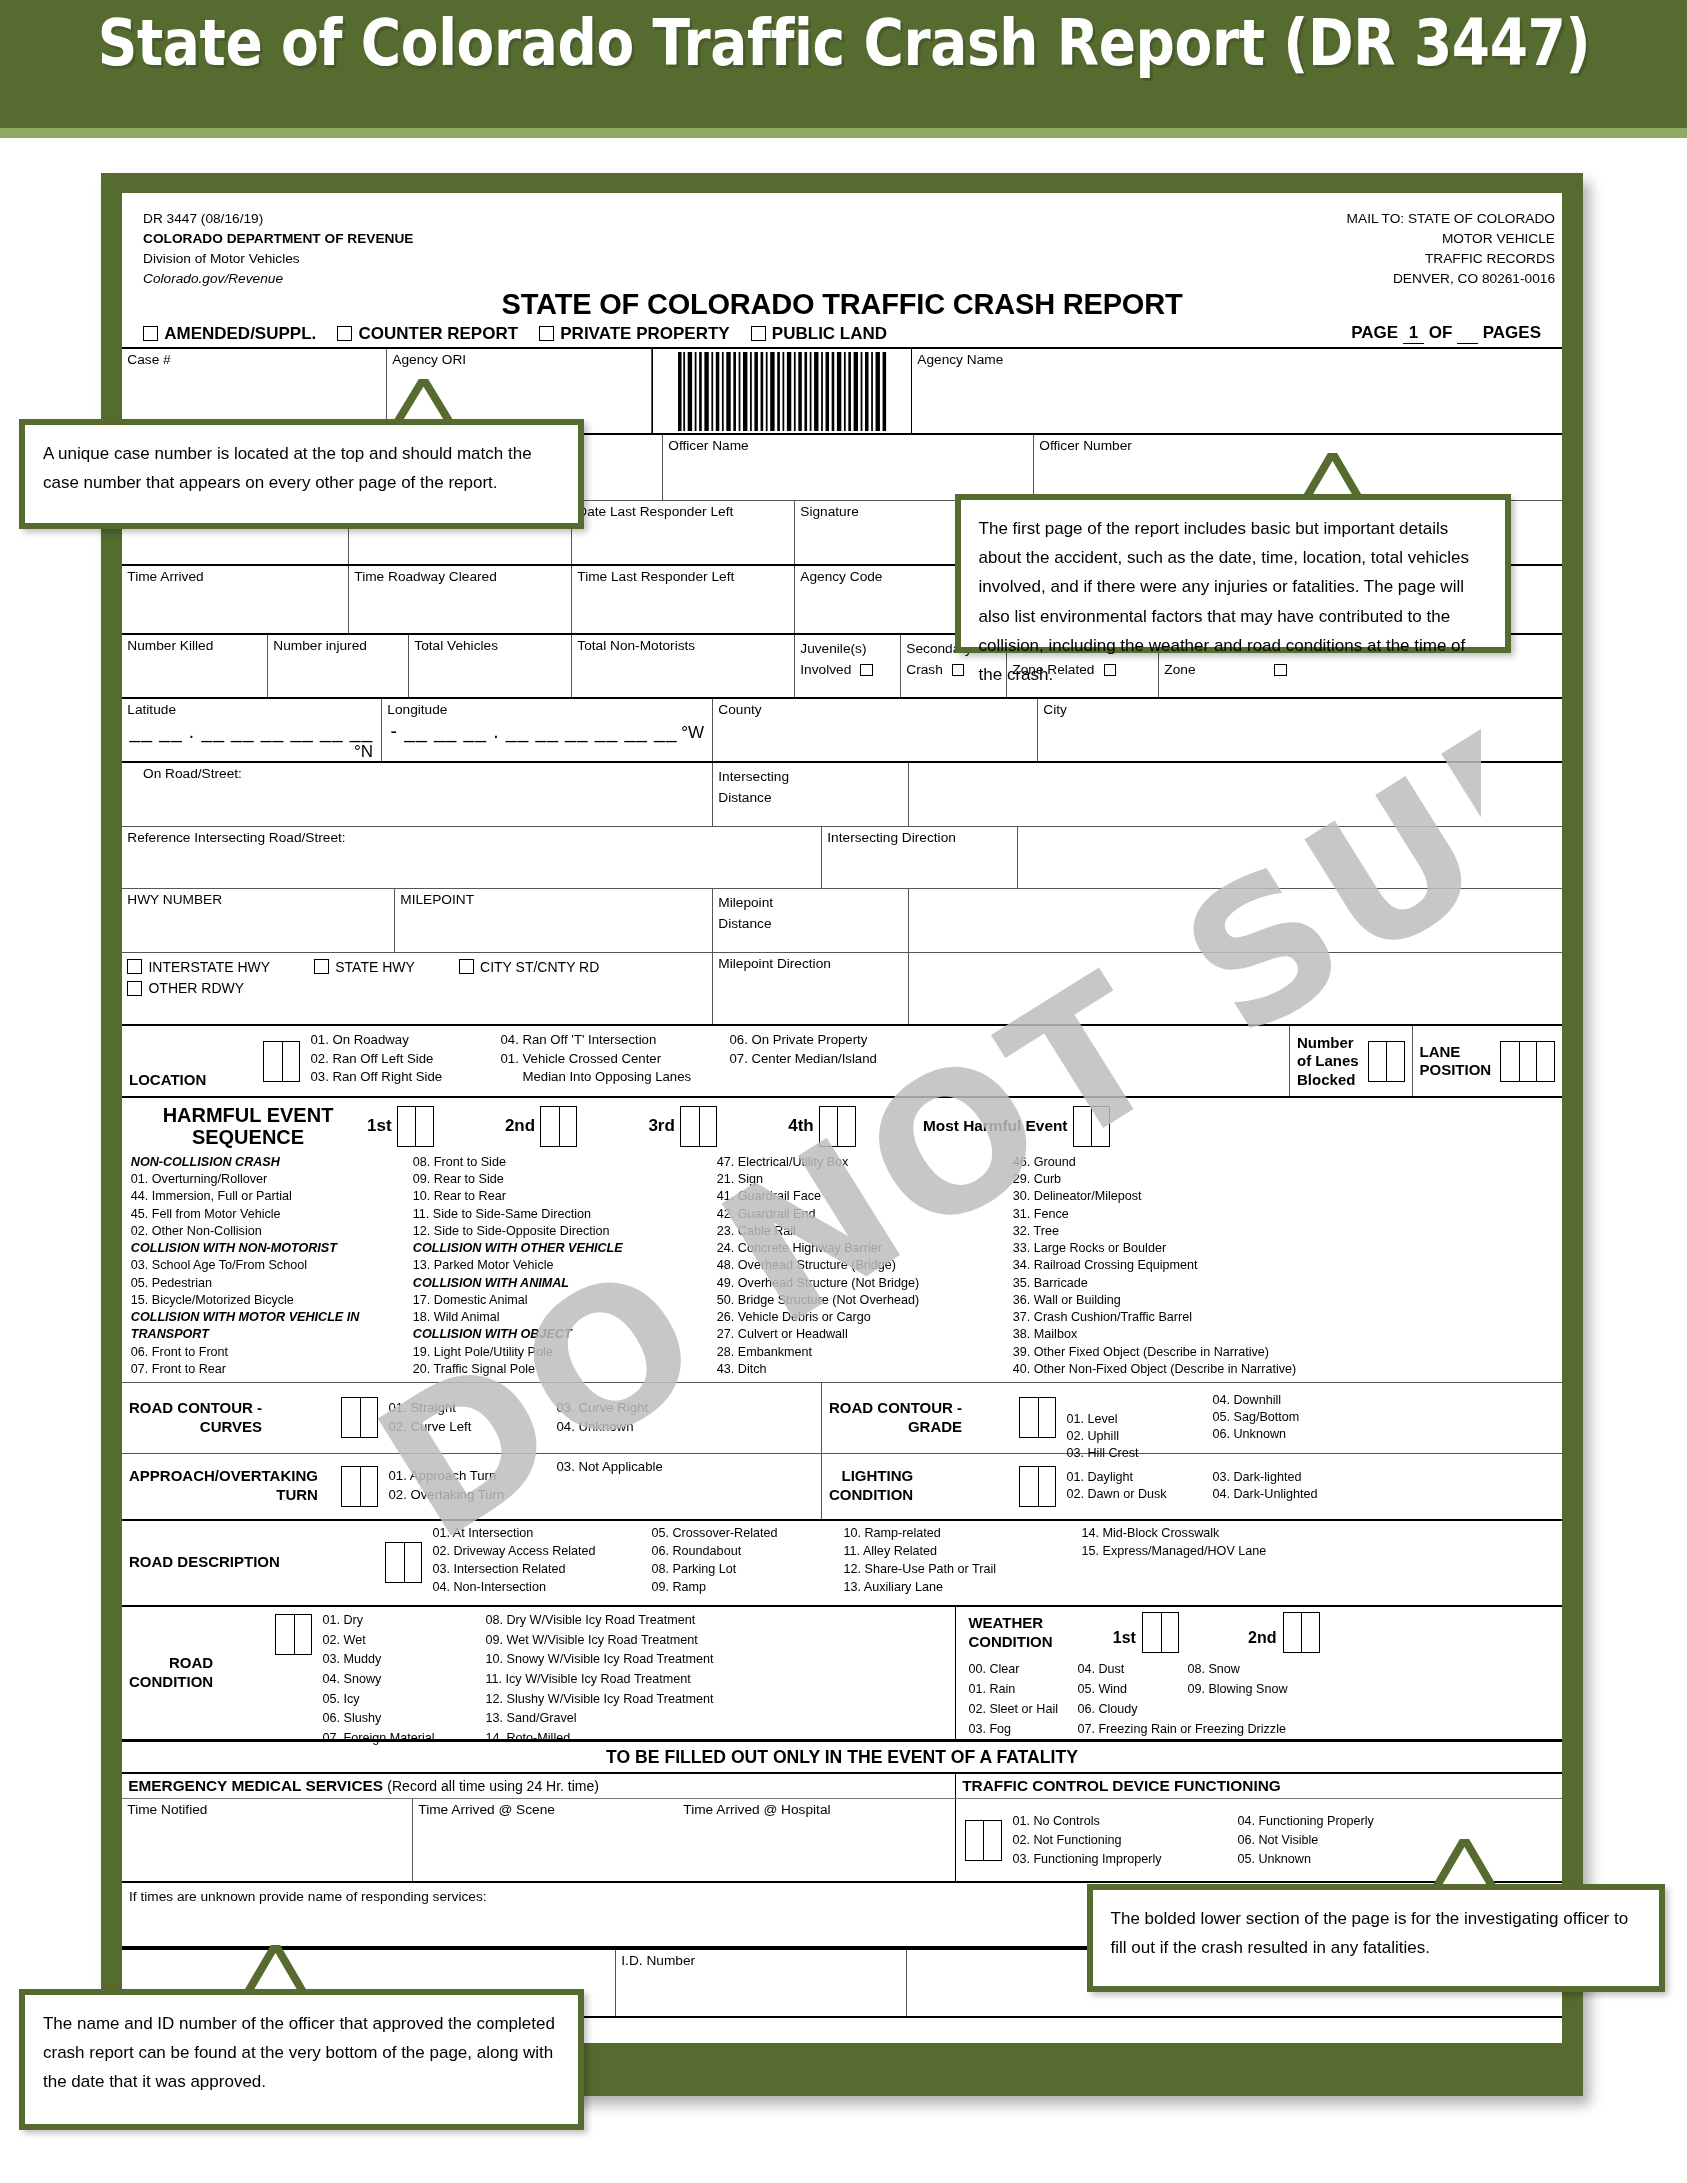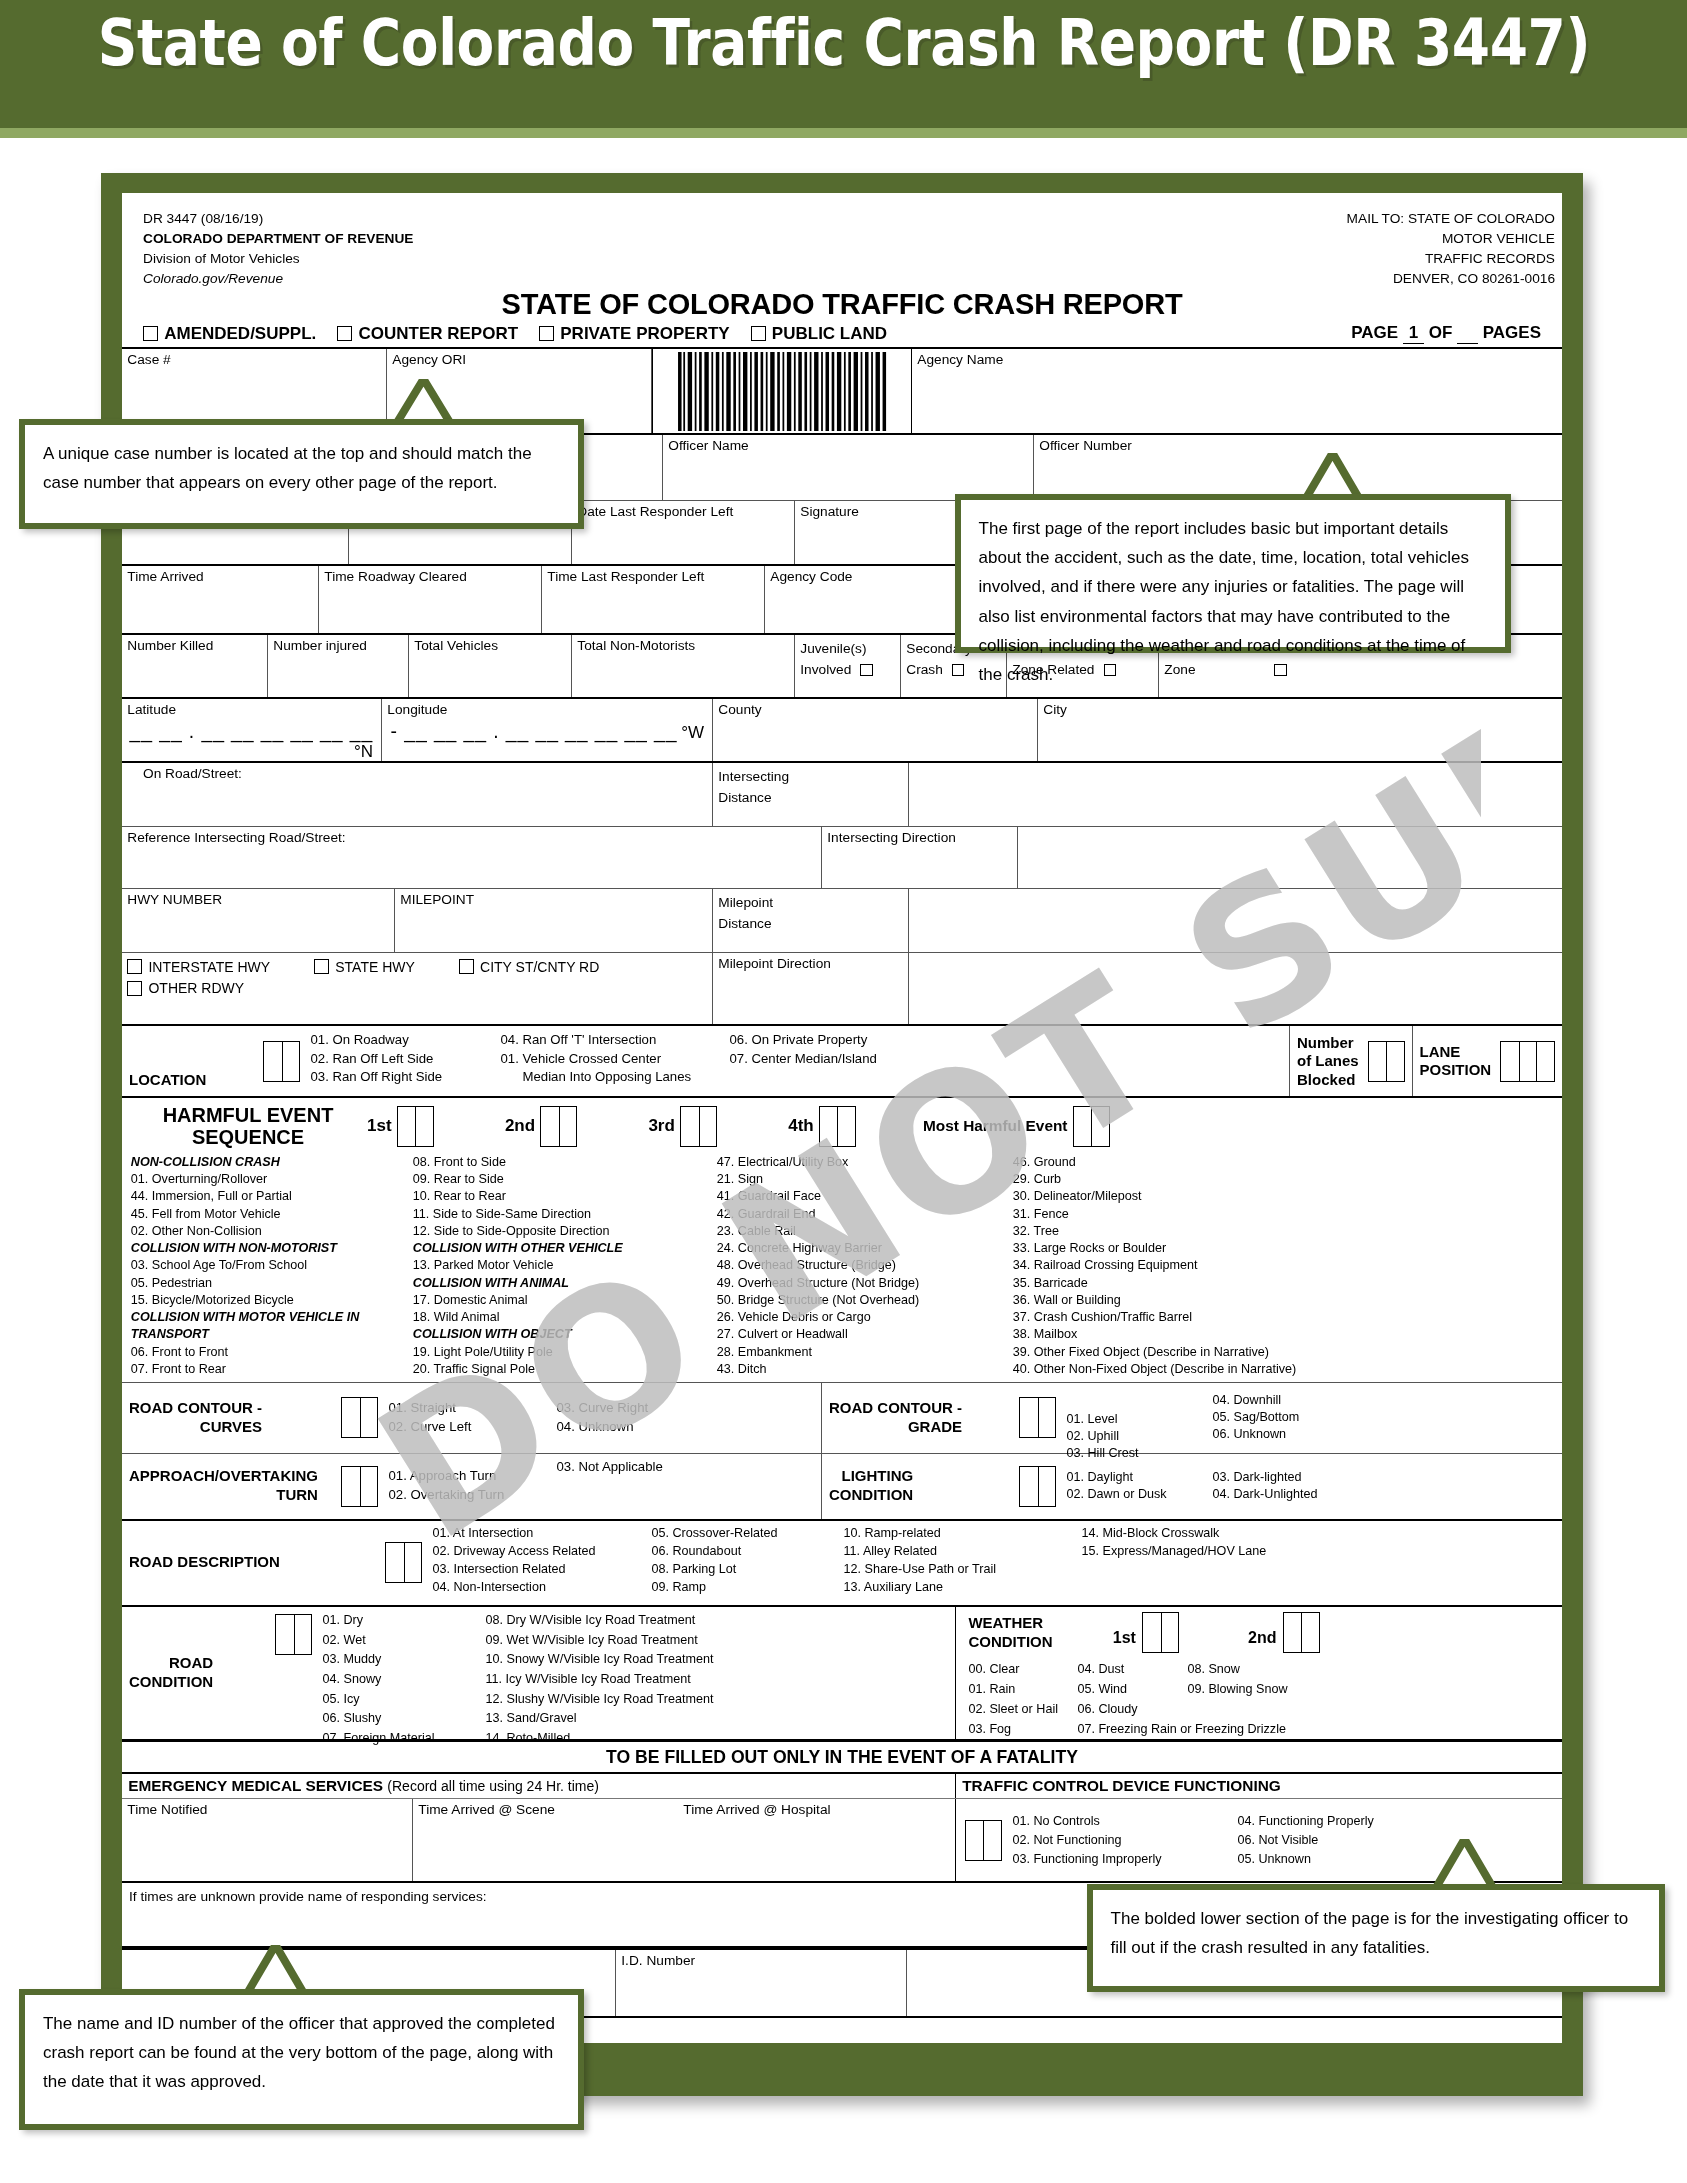--- a/index.html
+++ b/index.html
@@ -313,21 +313,21 @@
           </div>
           <div class="c" style="flex:1;">
             <span class="lbl">Signature</span>
           </div>
           <div class="c" style="width:154px;">
             <span class="lbl">Detail</span>
           </div>
         </div>
 
         <div class="r hv" style="height:69px;">
-          <div class="c" style="width:197px;">
+          <div class="c" style="width:227px;">
             <span class="lbl">Time Arrived</span>
           </div>
           <div class="c" style="width:223px;">
             <span class="lbl">Time Roadway Cleared</span>
           </div>
           <div class="c" style="width:223px;">
             <span class="lbl">Time Last Responder Left</span>
           </div>
           <div class="c" style="flex:1;">
             <span class="lbl">Agency Code</span>

